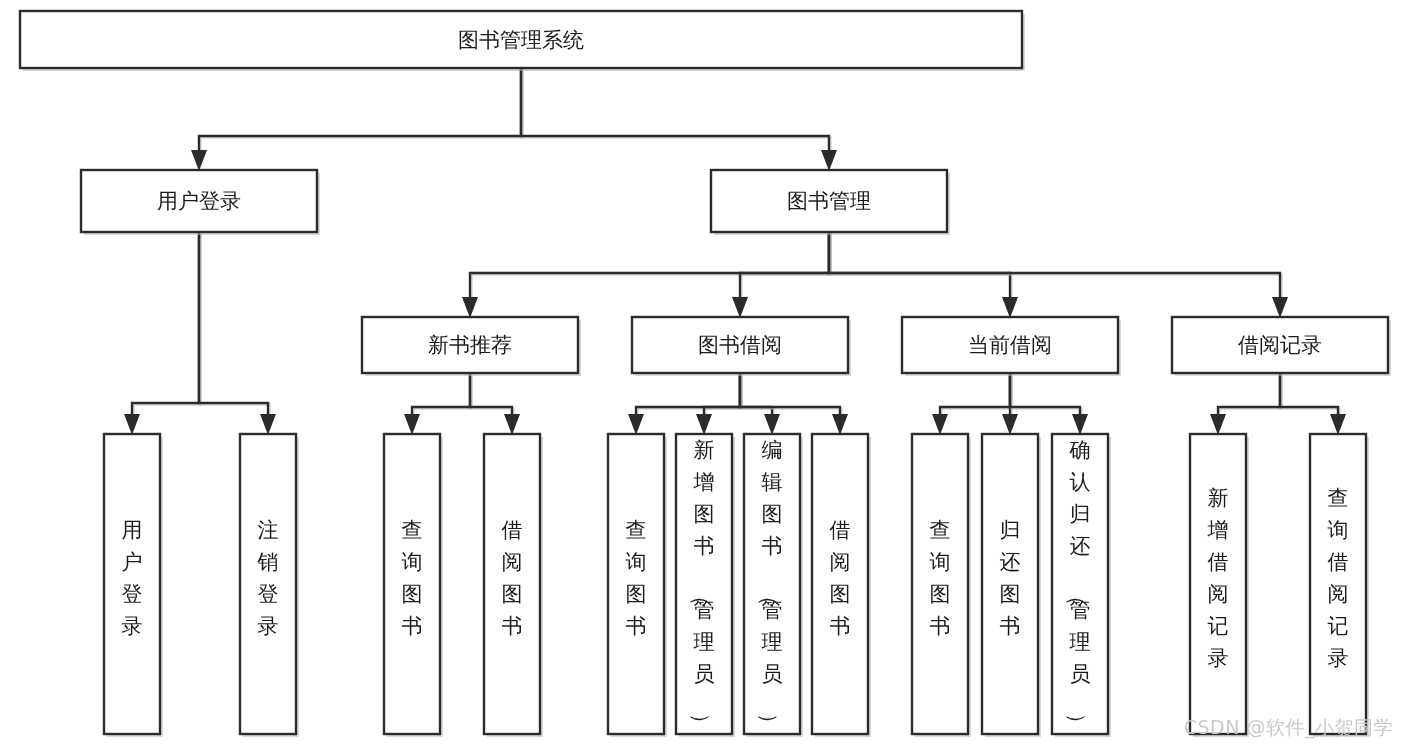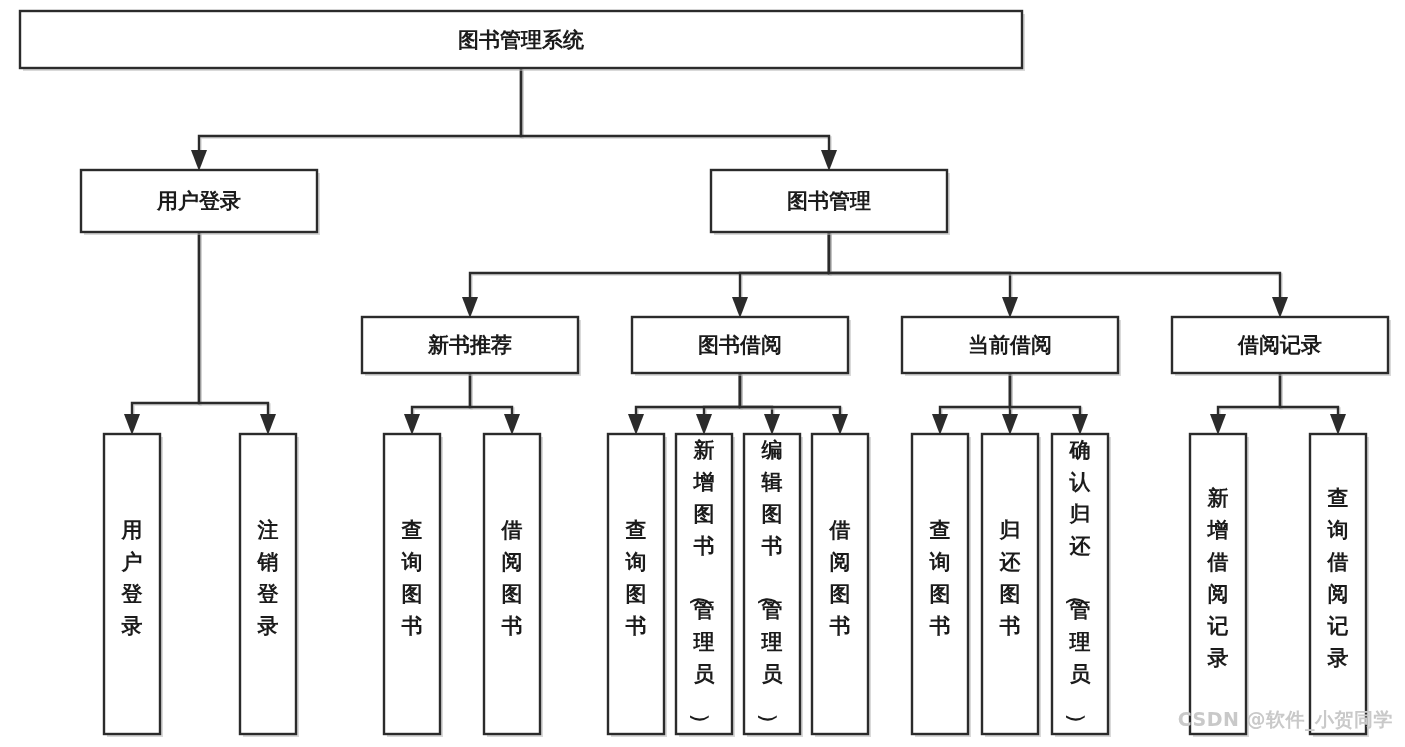--- a/index.html
+++ b/index.html
@@ -12,21 +12,20 @@
     width: 1405px;
     height: 747px;
     font-family: "DejaVu Sans", "Liberation Sans", sans-serif;
     overflow: hidden;
     position: relative;
   }
   #diagram-root {
     position: relative;
     width: 1405px;
     height: 747px;
-    font-weight: bold;
   }
   svg.diagram-canvas {
     position: absolute;
     left: 0;
     top: 0;
     width: 1405px;
     height: 747px;
     display: block;
   }
   .node-box {
@@ -66,21 +65,21 @@
     fill: none;
     opacity: 0.6;
   }
   .arrow-head {
     fill: #2b2b2b;
     stroke: none;
   }
   .watermark {
     position: absolute;
     right: 12px;
-    bottom: 14px;
+    bottom: 6px;
     font-family: "DejaVu Sans", "Liberation Sans", sans-serif;
     font-size: 19px;
     color: #c9c9c9;
     letter-spacing: 0.5px;
     user-select: none;
     white-space: pre;
   }
 </style>
 </head>
 <body>

